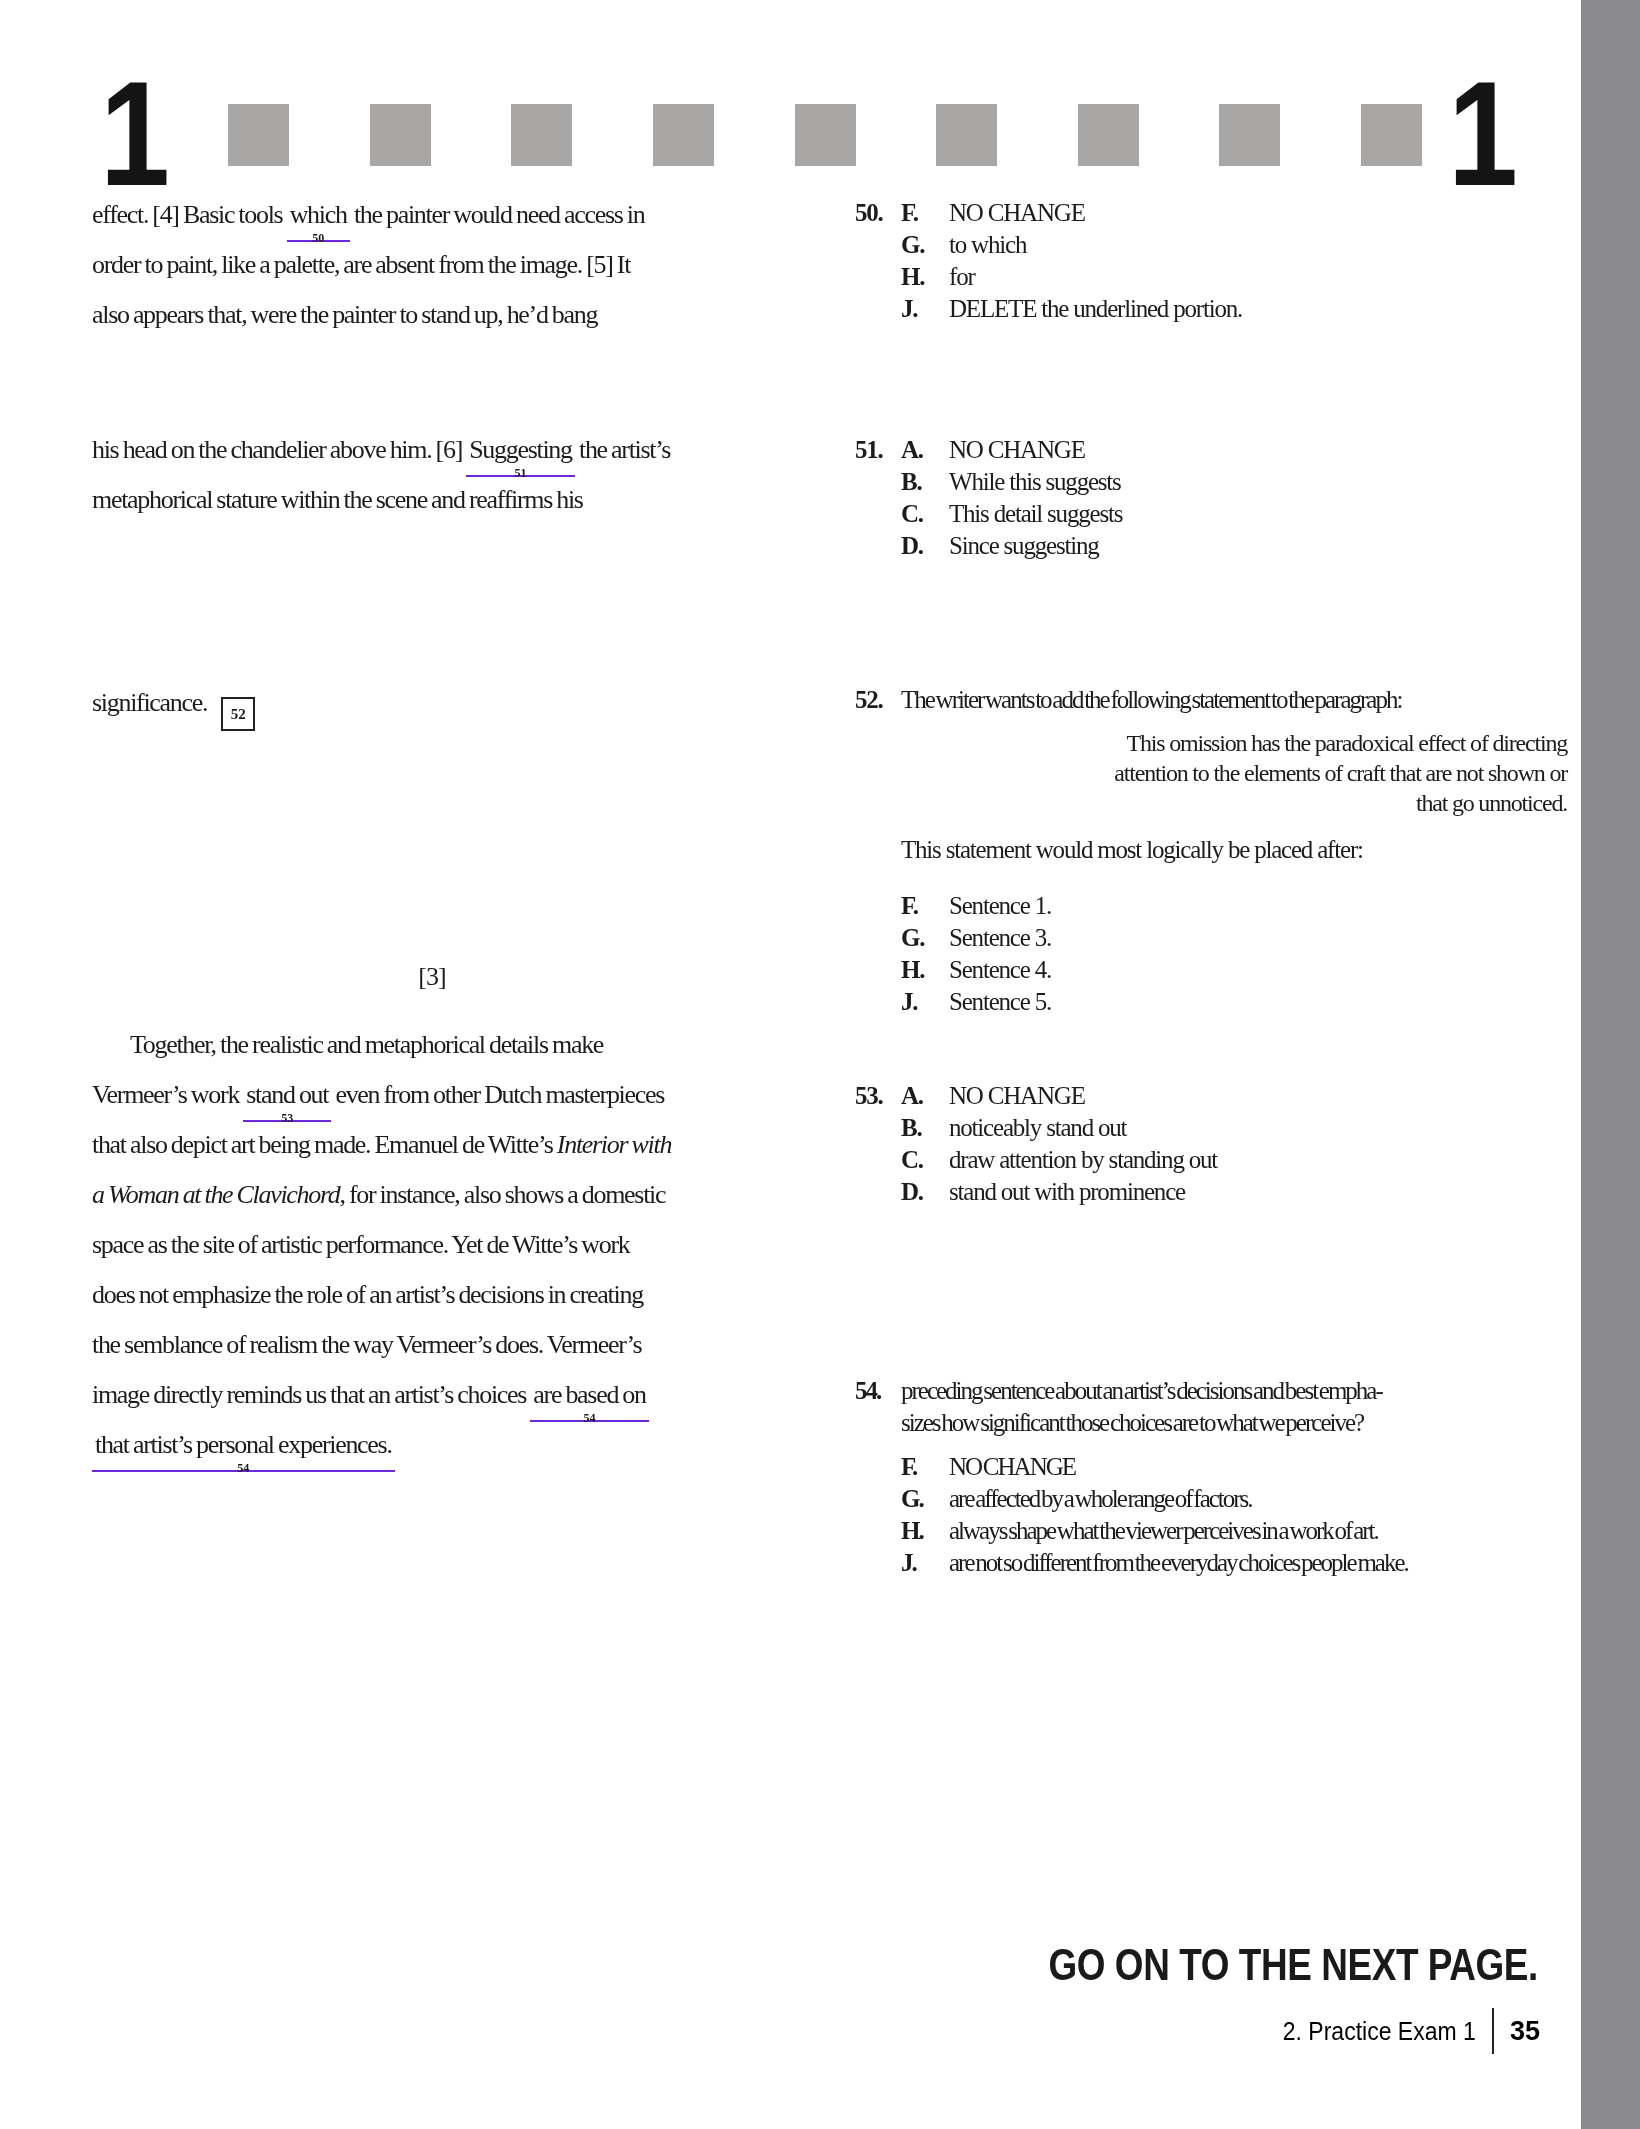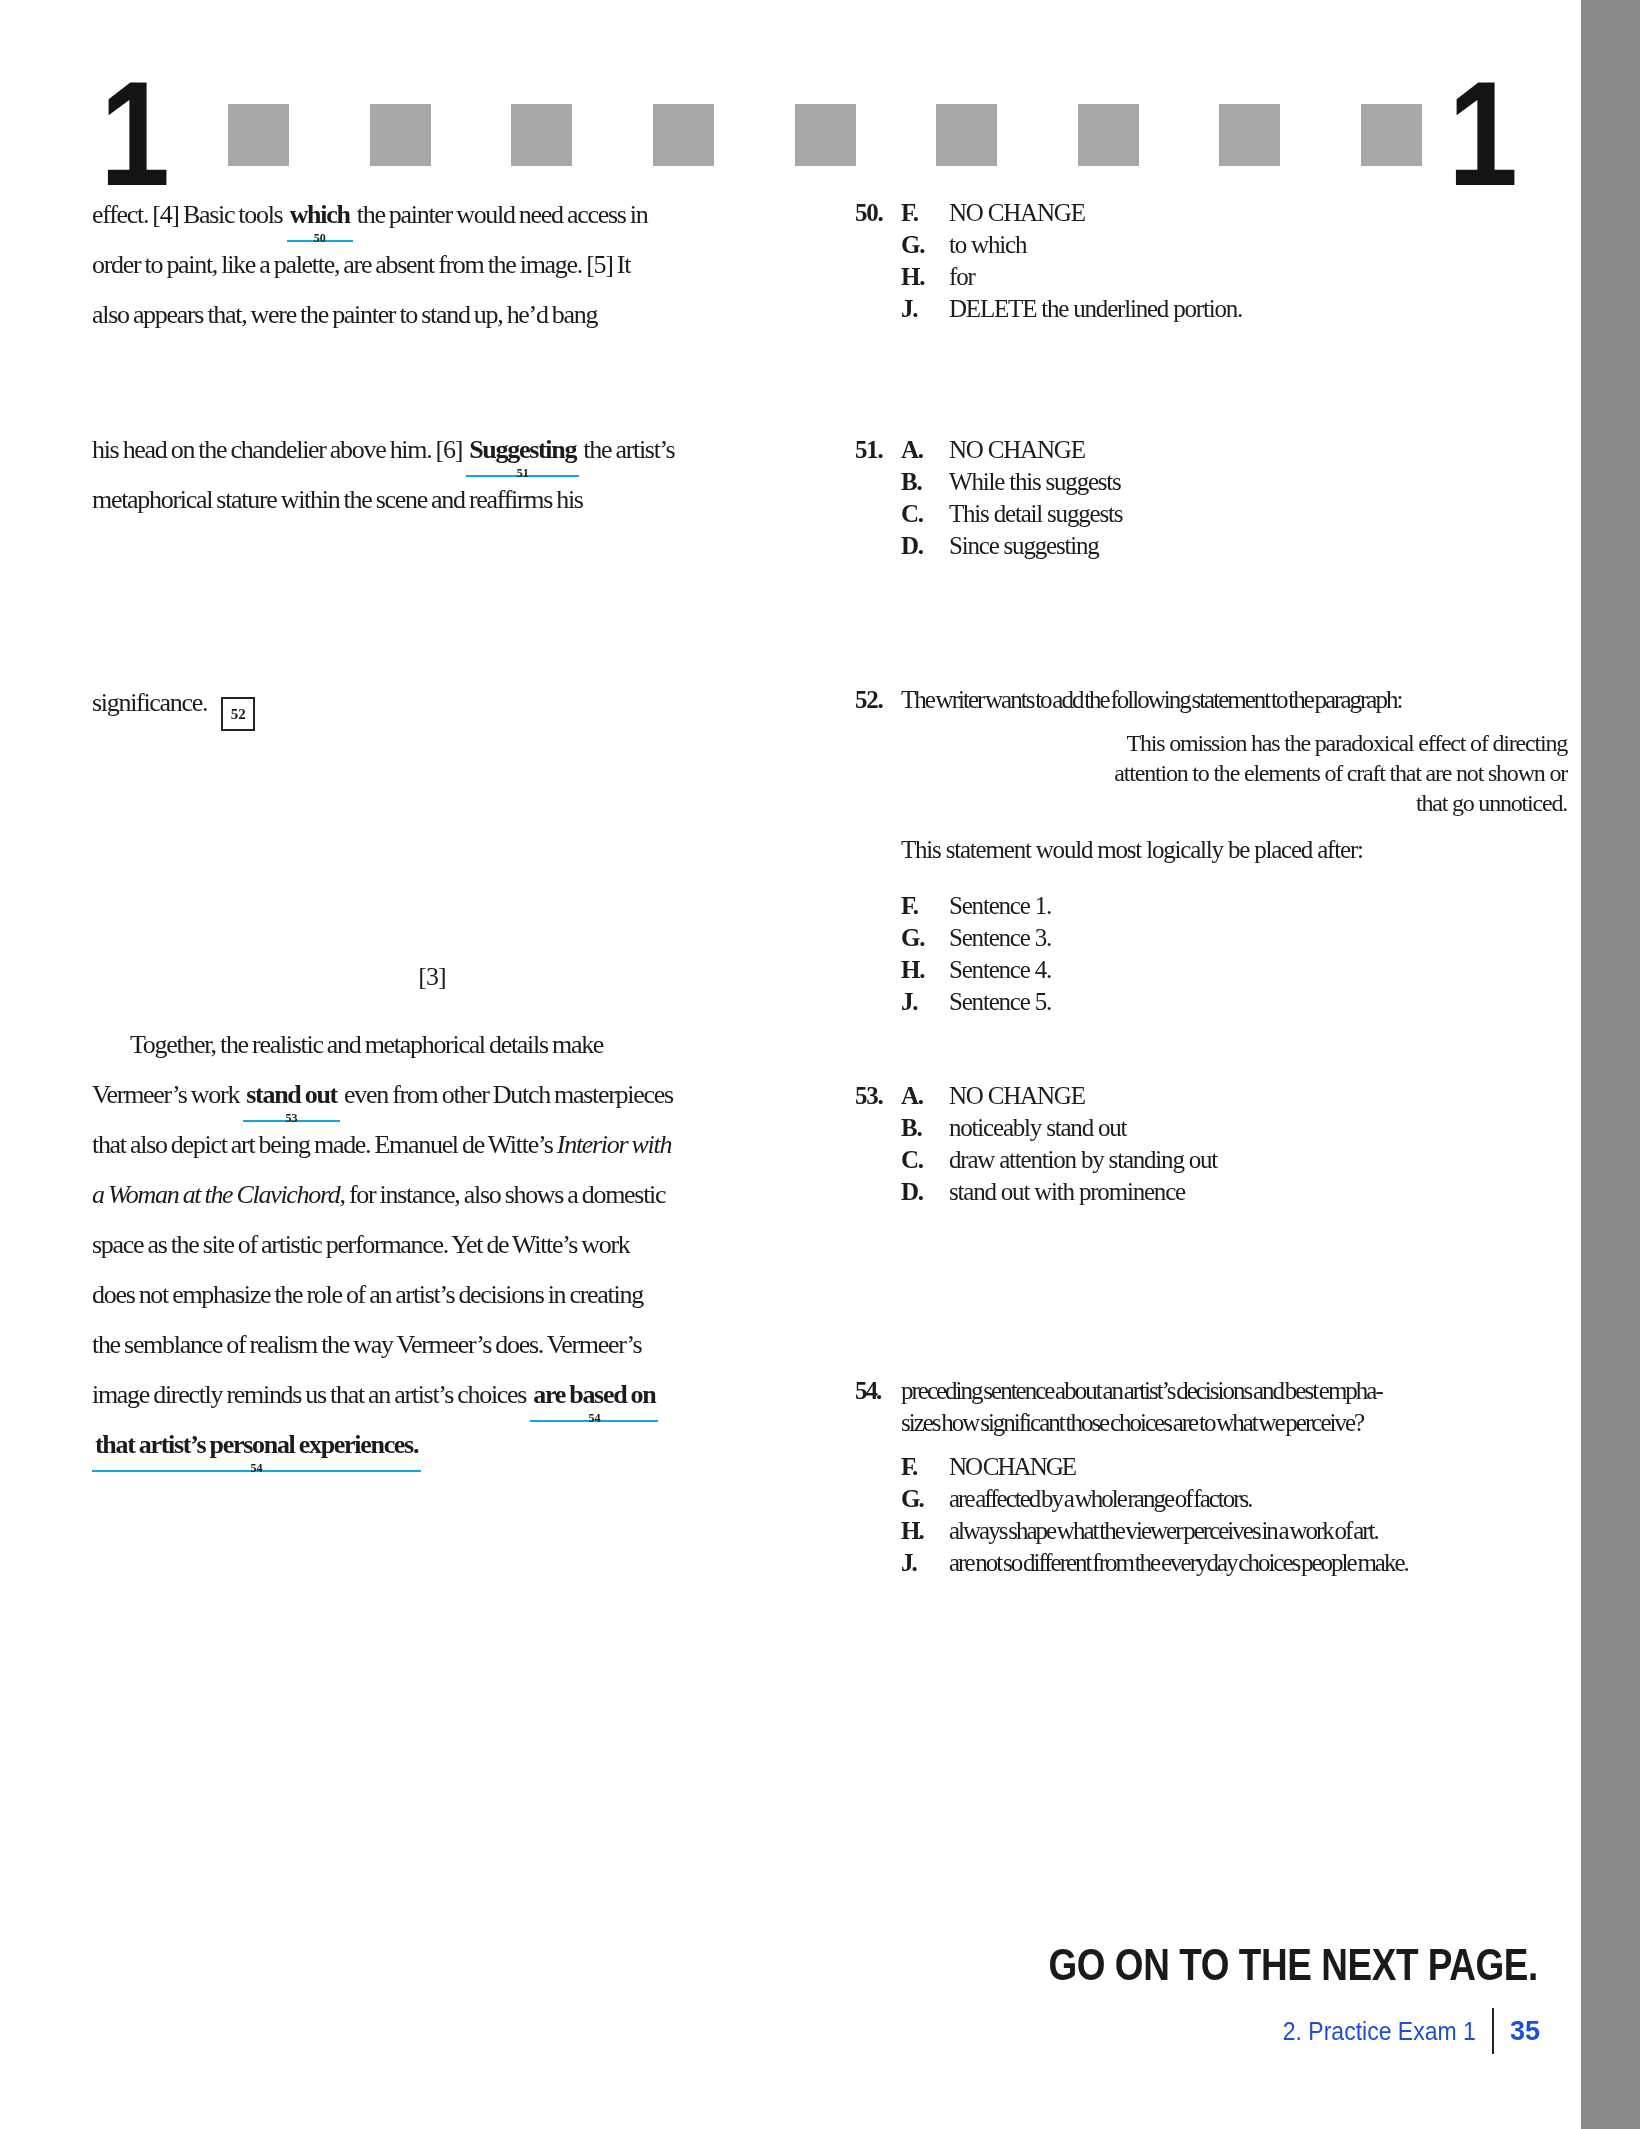--- a/index.html
+++ b/index.html
@@ -32,21 +32,21 @@
   .pblock { position:absolute; left:0; }
   .pblock.center { width:680px; text-align:center; }
   .pline {
     height:50px; line-height:50px; white-space:nowrap;
     font-size:26px; letter-spacing:-1.3px; word-spacing:-1px;
   }
   .pmark { font-size:26px; letter-spacing:-1px; line-height:50px; }
   .ind { padding-left:38px; }
   .it { font-style:italic; }
   .ul { position:relative; display:inline-block; }
-  .ut { display:inline-block; border-bottom:2px solid #0ea5e9; padding:0 3px;font-weight:bold; }
+  .ut { display:inline-block; border-bottom:2px solid #6d28d9; padding:0 3px; }
   .un {
     position:absolute; top:40px; left:50%; transform:translateX(-50%);
     font-size:12px; font-weight:bold; letter-spacing:0; word-spacing:0; line-height:16px;
   }
   .qbox {
     display:inline-block; width:30px; height:30px; border:2px solid #222;
     margin-left:14px; vertical-align:-8px; text-align:center;
     line-height:30px; font-size:15px; font-weight:bold; letter-spacing:0;
   }
 
@@ -69,21 +69,21 @@
   
   .goon {
     position:absolute; right:102px; top:1945px;
     font:bold 45px/40px "Liberation Sans", sans-serif; color:#1a1a1a;
     letter-spacing:-0.5px; transform:scaleX(0.82); transform-origin:right center;
     white-space:nowrap;
   }
   .footer {
     position:absolute; right:100px; top:2008px;
     display:flex; align-items:center; gap:16px;
-    font-family:"Liberation Sans", sans-serif; color:#1d4ed8;
+    font-family:"Liberation Sans", sans-serif; color:#000000;
   }
   .footer .label { font-size:25px; line-height:46px; transform:scaleX(0.92); transform-origin:right center; }
   .footer .rule  { width:2px; height:46px; background:#222; }
   .footer .pnum  { font-size:27px; font-weight:bold; line-height:46px; }
 </style>
 </head>
 <body>
 
 <div class="one left">1</div>
 <div class="squares">

